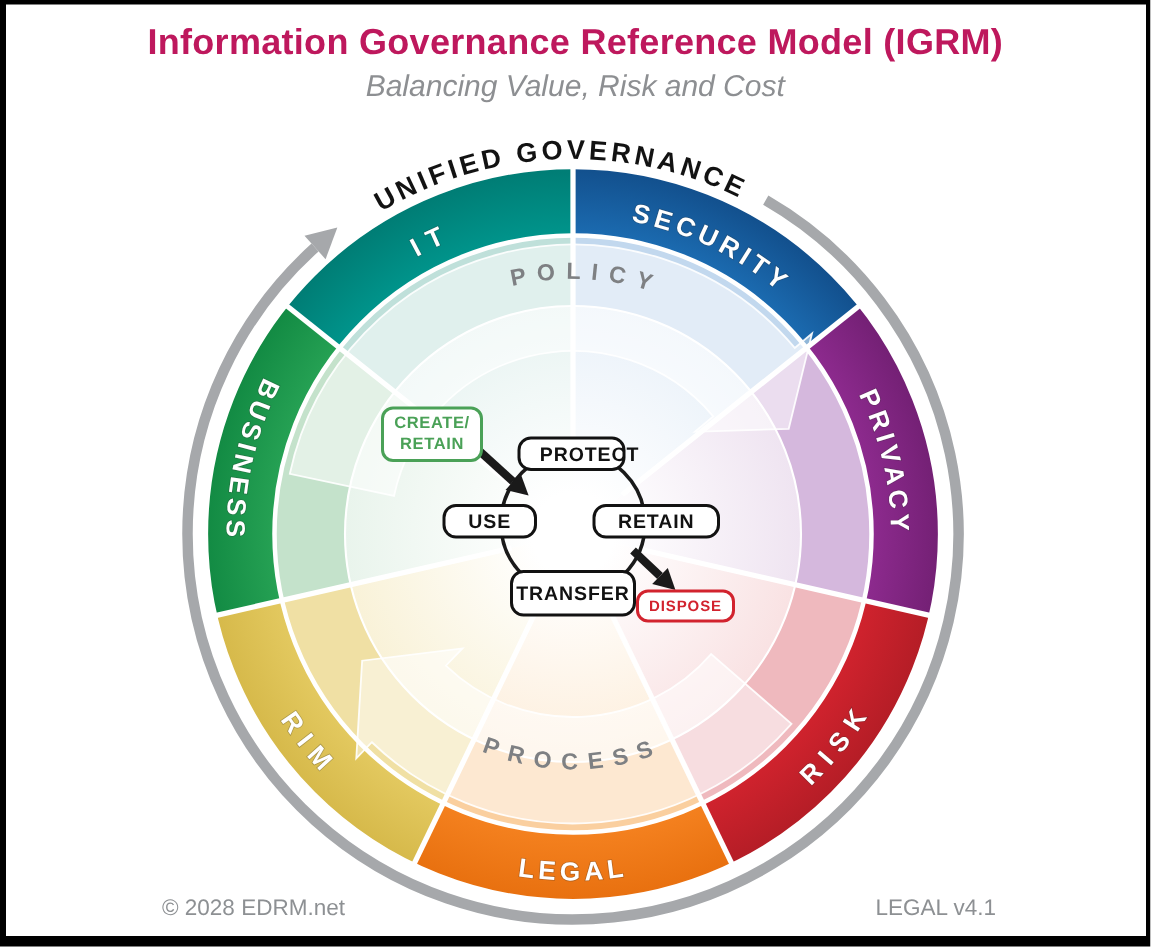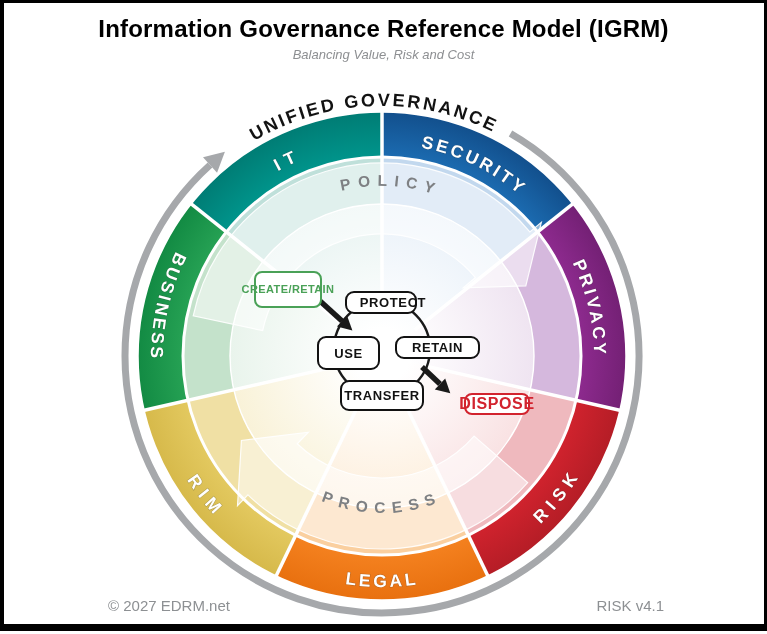--- a/index.html
+++ b/index.html
@@ -4,45 +4,45 @@
 <style>
   html,body{margin:0;padding:0;background:#fff;}
   body{width:767px;height:634px;position:relative;overflow:hidden;
        font-family:"Liberation Sans",sans-serif;}
   #frame{position:absolute;left:0;top:0;width:767px;height:631px;
          border:3px solid #000;border-left-width:4px;border-bottom-width:7px;
          box-sizing:border-box;pointer-events:none;z-index:20;}
   .title{position:absolute;top:15px;left:0;right:0;text-align:center;
          font-size:24px;font-weight:bold;color:#5b9e47;letter-spacing:0.2px;z-index:4;}
   .subtitle{position:absolute;top:47px;left:0;right:0;text-align:center;
-         font-size:13px;font-style:italic;color:#8d8f92;z-index:4;}
+         font-size:20px;font-style:italic;color:#8d8f92;z-index:4;}
   #wheel-svg{position:absolute;left:0;top:0;z-index:1;}
   .lc-box{position:absolute;background:#fff;display:flex;align-items:center;
          justify-content:center;font-weight:bold;box-sizing:border-box;z-index:6;
          color:#121212;border:2.5px solid #121212;border-radius:9px;
          font-size:13px;letter-spacing:0.6px;}
   #box-create{left:254px;top:271px;width:68px;height:37px;border-radius:8px;
-         font-size:11px;line-height:1.2;text-align:left;flex-direction:row;
+         font-size:11px;line-height:1.2;text-align:left;flex-direction:column;
          letter-spacing:0.4px;}
   #box-protect{left:345px;top:291px;width:72px;height:23px;padding-left:24px;}
-  #box-use{left:317px;top:336px;width:63px;height:34px;}
+  #box-use{left:295px;top:336px;width:63px;height:23px;}
   #box-retain{left:395px;top:336px;width:85px;height:23px;}
   #box-transfer{left:340px;top:380px;width:84px;height:31px;}
-  #box-dispose{left:464px;top:393px;width:66px;height:22px;font-size:16px;
+  #box-dispose{left:424px;top:393px;width:66px;height:22px;font-size:10px;
          border-width:2px;border-radius:8px;}
   .footer-text{position:absolute;top:597px;font-size:15px;color:#8d9093;z-index:4;}
   #copyright{left:108px;}
   #version{right:103px;}
 </style>
 </head>
 <body>
 
 <div id="frame"></div>
 
-<div class="title" style="color: #000000;">Information Governance Reference Model (IGRM)</div>
+<div class="title" style="color: #be185d;">Information Governance Reference Model (IGRM)</div>
 <div class="subtitle">Balancing Value, Risk and Cost</div>
 
 <svg id="wheel-svg" width="767" height="634" viewBox="0 0 767 634">
     <defs>
       <radialGradient id="go0" gradientUnits="userSpaceOnUse" cx="382" cy="356" r="245">
         <stop offset="0.80" stop-color="#1c6db3"></stop>
         <stop offset="1" stop-color="#124f8c"></stop>
       </radialGradient>
       <radialGradient id="gi0" gradientUnits="userSpaceOnUse" cx="382" cy="356" r="152">
         <stop offset="0.18" stop-color="#ffffff"></stop>
@@ -186,14 +186,14 @@
 <div class="lc-box" id="box-retain">
   <span>RETAIN</span>
 </div>
 <div class="lc-box" id="box-transfer">
   <span>TRANSFER</span>
 </div>
 <div class="lc-box" id="box-dispose" style="border-color: rgb(210, 35, 46); color: rgb(210, 35, 46);">
   <span>DISPOSE</span>
 </div>
 
-<div class="footer-text" id="copyright">© 2027 EDRM.net</div>
-<div class="footer-text" id="version">RISK v4.1</div>
+<div class="footer-text" id="copyright">© 2028 EDRM.net</div>
+<div class="footer-text" id="version">LEGAL v4.1</div>
 
 </body></html>

